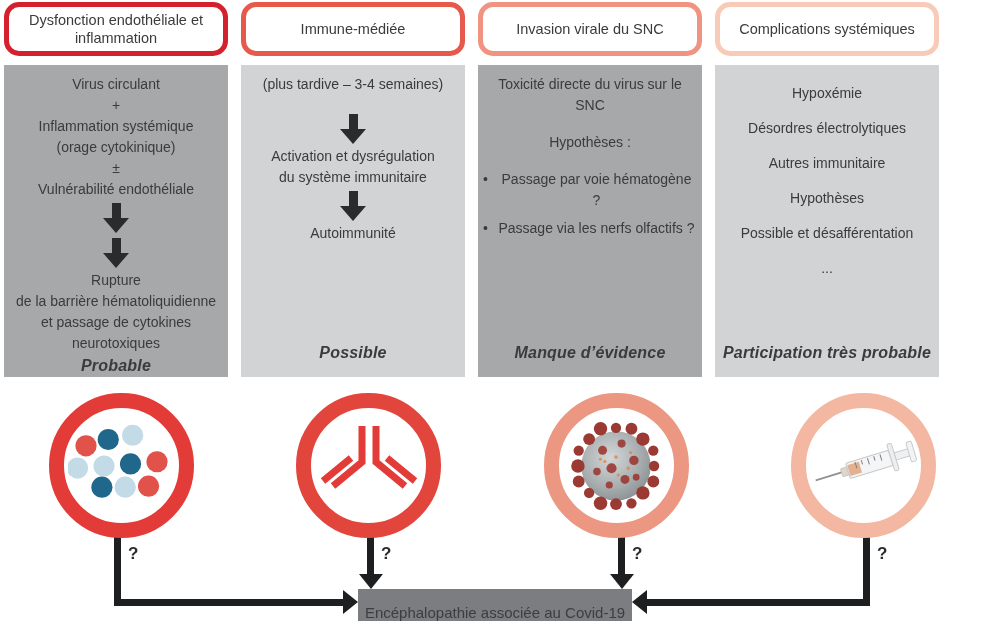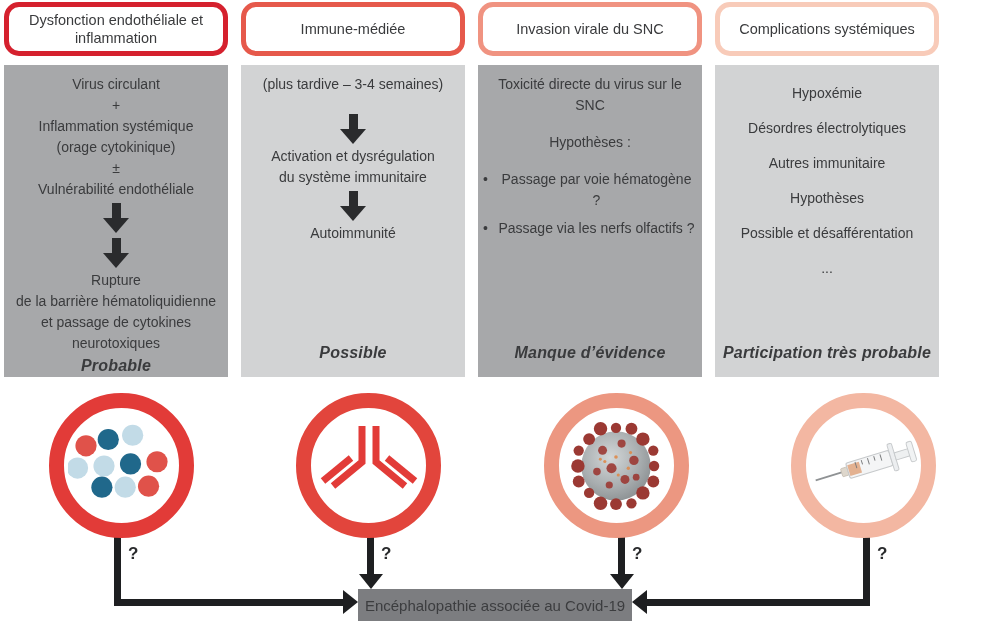--- a/index.html
+++ b/index.html
@@ -40,21 +40,21 @@
         border:15px solid var(--ring,#e23b38);display:flex;align-items:center;justify-content:center;}
 
   .conn{position:absolute;background:#1e1f21;z-index:1;}
   .tri{position:absolute;width:0;height:0;z-index:1;}
   .tri-right{border-top:12px solid transparent;border-bottom:12px solid transparent;border-left:15px solid #1e1f21;}
   .tri-left {border-top:12px solid transparent;border-bottom:12px solid transparent;border-right:15px solid #1e1f21;}
   .tri-down {border-left:12px solid transparent;border-right:12px solid transparent;border-top:15px solid #1e1f21;}
   .qmark{position:absolute;font-size:17px;font-weight:bold;color:#2a2b2d;z-index:1;}
 
   .final-box{position:absolute;left:358px;top:589px;width:274px;height:32px;background:#7c7d80;
-             display:flex;align-items:center;justify-content:center;z-index:0;
+             display:flex;align-items:flex-end;justify-content:center;z-index:0;
              color:#3c3d3f;font-size:15px;}
 </style>
 </head>
 <body>
 
 <div class="columns">
 
   <div class="column" style="--accent: #d5212e; --panel: #a7a8aa;">
     <div class="header">
       <span>Dysfonction endothéliale et inflammation</span>

